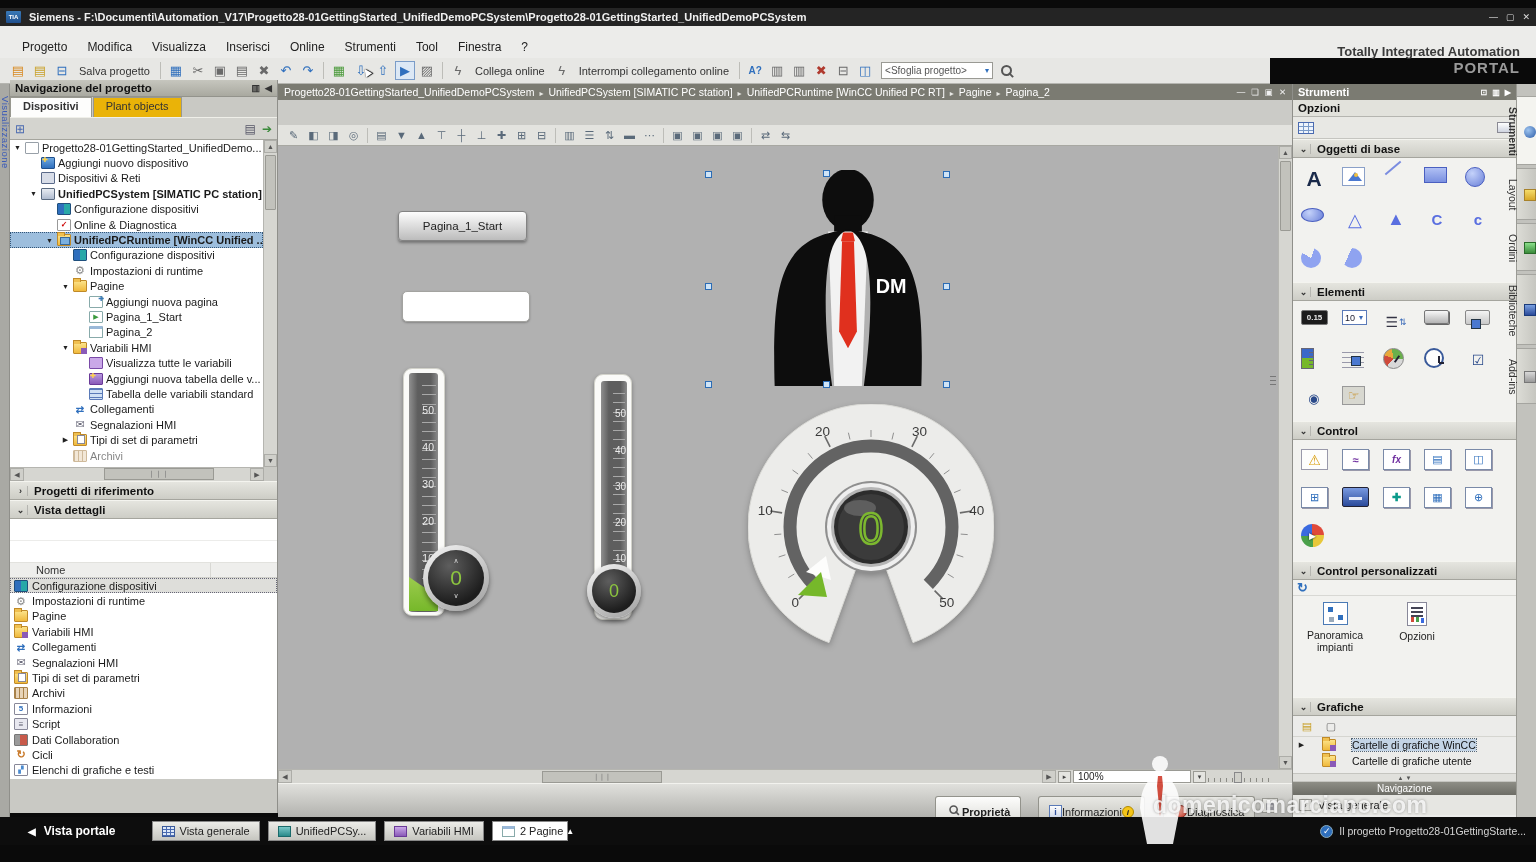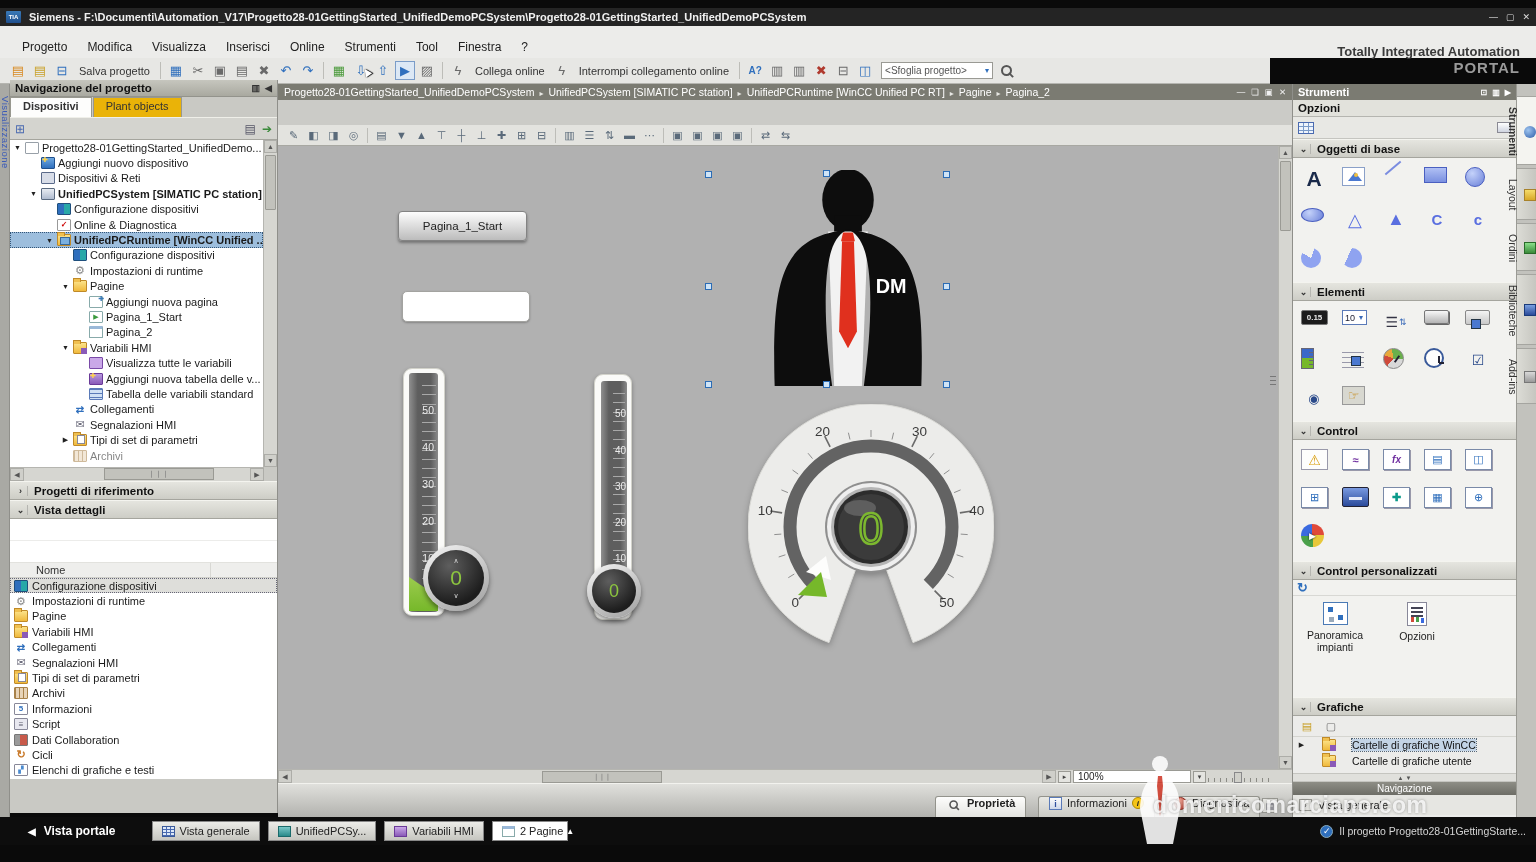--- a/index.html
+++ b/index.html
@@ -102,21 +102,21 @@
 .canvas{left:278px;top:146px;width:1000px;height:623px;background:#b1b1b1;overflow:hidden}
 .evscroll{left:1278px;top:146px;width:14px;height:623px;background:#d6d6d1;border-left:1px solid #b5b5b0}
 .ehsrow{left:278px;top:769px;width:1014px;height:14px;background:#d6d6d1;border-top:1px solid #b5b5b0;display:flex;align-items:center}
 .ehthumb{margin-left:250px;width:120px;height:12px;background:#c2c2bc;border:1px solid #9a9a94;display:flex;align-items:center;justify-content:center;font-size:7px;color:#777}
 .zoombox{display:flex;align-items:center;gap:2px;margin-left:auto;margin-right:20px}
 .zbtn{width:13px;height:12px;border:1px solid #9a9a94;background:#e4e4e0;font-size:7px;display:flex;align-items:center;justify-content:center;color:#444}
 .zval{width:118px;height:13px;background:#fff;border:1px solid #9a9a94;font-size:10px;display:flex;align-items:center;padding:0 4px;color:#222}
 .zslider{width:64px;height:10px;position:relative;background:repeating-linear-gradient(90deg,#8a8a84 0 1px,transparent 1px 6px);background-position:0 bottom;background-size:100% 4px;background-repeat:no-repeat}
 .zslider::before{content:"";position:absolute;left:26px;top:0;width:6px;height:9px;background:#d0d0ca;border:1px solid #88888a}
 .inspector{left:278px;top:783px;width:1014px;height:34px;background:linear-gradient(#e0e0dc,#b2b2ae);border-top:1px solid #f2f2ee}
-.itab{position:absolute;top:12px;height:22px;display:flex;align-items:flex-start;gap:5px;padding:0 10px;border:1px solid #93938c;border-bottom:none;border-radius:3px 3px 0 0;background:linear-gradient(#e8e8e4,#cacac4);font-size:11px;color:#222}
+.itab{position:absolute;top:12px;height:22px;display:flex;align-items:flex-end;padding:0 10px;border:1px solid #93938c;border-bottom:none;border-radius:3px 3px 0 0;background:linear-gradient(#e8e8e4,#cacac4);font-size:11px;color:#222}
 .itab.active{background:linear-gradient(#fdfdfc,#e2e2de);font-weight:bold}
 .insp-info{width:13px;height:13px;background:linear-gradient(#fdfdfc,#cfd8ea);border:1px solid #5a7ab8;color:#2f4f9d;font-size:9px;font-weight:bold;display:flex;align-items:center;justify-content:center}
 .insp-diag{width:13px;height:13px;border-radius:50%;background:radial-gradient(circle at 35% 30%,#f0b0a0,#c0392b);border:1px solid #8a2a20}
 .badge{width:12px;height:12px;border-radius:50%;background:#f5c518;border:1px solid #b08a00;color:#222;font-size:8px;font-weight:bold;display:flex;align-items:center;justify-content:center;font-style:italic}
 .badge:empty{display:none}
 .corner-icon{position:absolute;right:14px;top:14px;width:16px;height:15px;background:#e8e8e4;border:1px solid #9a9a94;display:flex;align-items:center;justify-content:center;font-size:9px;color:#556}
 
 .cv-btn{left:120px;top:65px;width:129px;height:30px;background:linear-gradient(#fdfdfd,#bcbcbc);border:1px solid #838383;border-radius:4px;box-shadow:0 2px 3px rgba(0,0,0,.35);display:flex;align-items:center;justify-content:center;font-size:11.5px;color:#222}
 .cv-io{left:124px;top:145px;width:128px;height:31px;background:#fff;border:1px solid #a3a3a0;border-radius:5px;box-shadow:0 1px 2px rgba(0,0,0,.25);padding:4px 8px;font-size:12px;color:#222}
 .sl-track{position:absolute;background:#fafaf8;border:1px solid #d2d2ca;border-radius:9px;box-shadow:0 2px 4px rgba(0,0,0,.3)}

